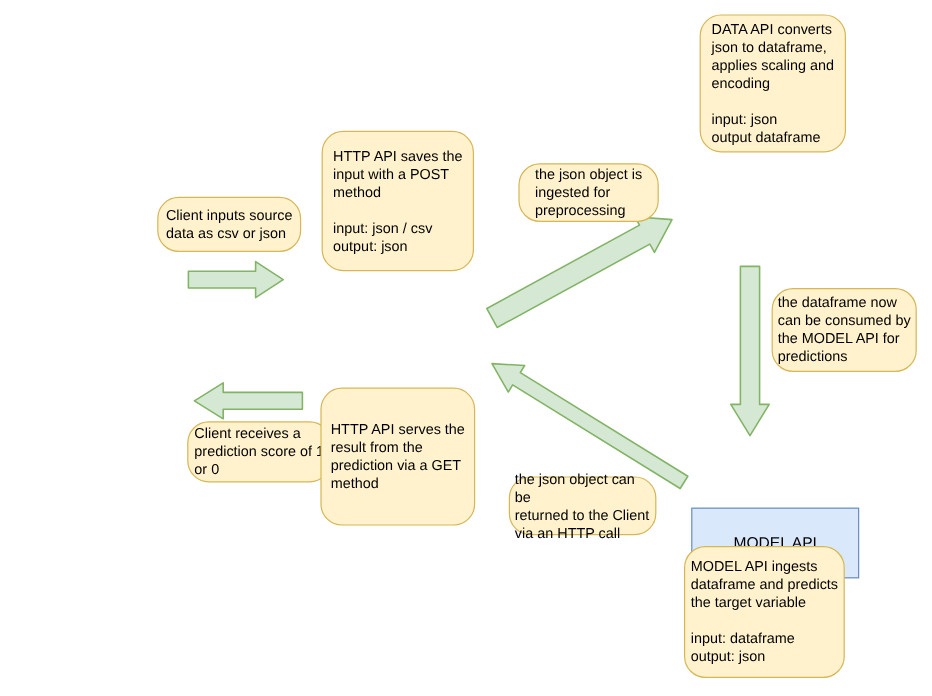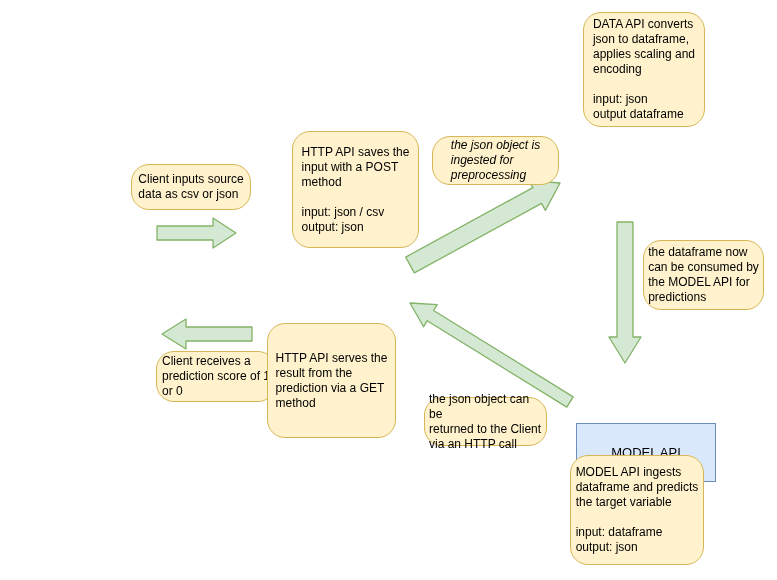--- a/index.html
+++ b/index.html
@@ -61,22 +61,22 @@
     color: var(--text);
     white-space: pre-line;
     padding: 2px 4px;
   }
   #node-client    { left: 10px;  top: 255px; width: 123px; height: 55px; }
   #node-http-api  { left: 265px; top: 255px; width: 124px; height: 57px; }
   #node-data-api  { left: 577px; top: 141px; width: 122px; height: 60px; }
   #node-model-api { left: 576px; top: 379px; width: 140px; height: 59px; margin-top: 44px; }
 
   #note-client-inputs      { left: 131px; top: 164px; width: 120px; height: 46px; }
-  #note-http-post          { left: 268px; top: 131px; width: 127px; height: 117px; margin-left: 24px; }
-  #note-json-ingested      { left: 432px; top: 136px; width: 127px; height: 49px; font-style: italic; }
+  #note-http-post          { left: 268px; top: 109px; width: 127px; height: 117px; }
+  #note-json-ingested      { left: 432px; top: 136px; width: 117px; height: 49px; }
   #note-data-converts      { left: 583px; top: 12px;  width: 122px; height: 115px; }
   #note-dataframe-consumed { left: 643px; top: 240px; width: 121px; height: 70px; }
   #note-client-receives    { left: 128px; top: 351px; width: 120px; height: 51px; margin-left: 28px; }
   #note-http-get           { left: 267px; top: 323px; width: 129px; height: 115px; }
   #note-json-returned      { left: 424px; top: 397px; width: 123px; height: 49px; }
   #note-model-ingests      { left: 570px; top: 455px; width: 134px; height: 110px; }
 </style>
 </head>
 <body>
 

